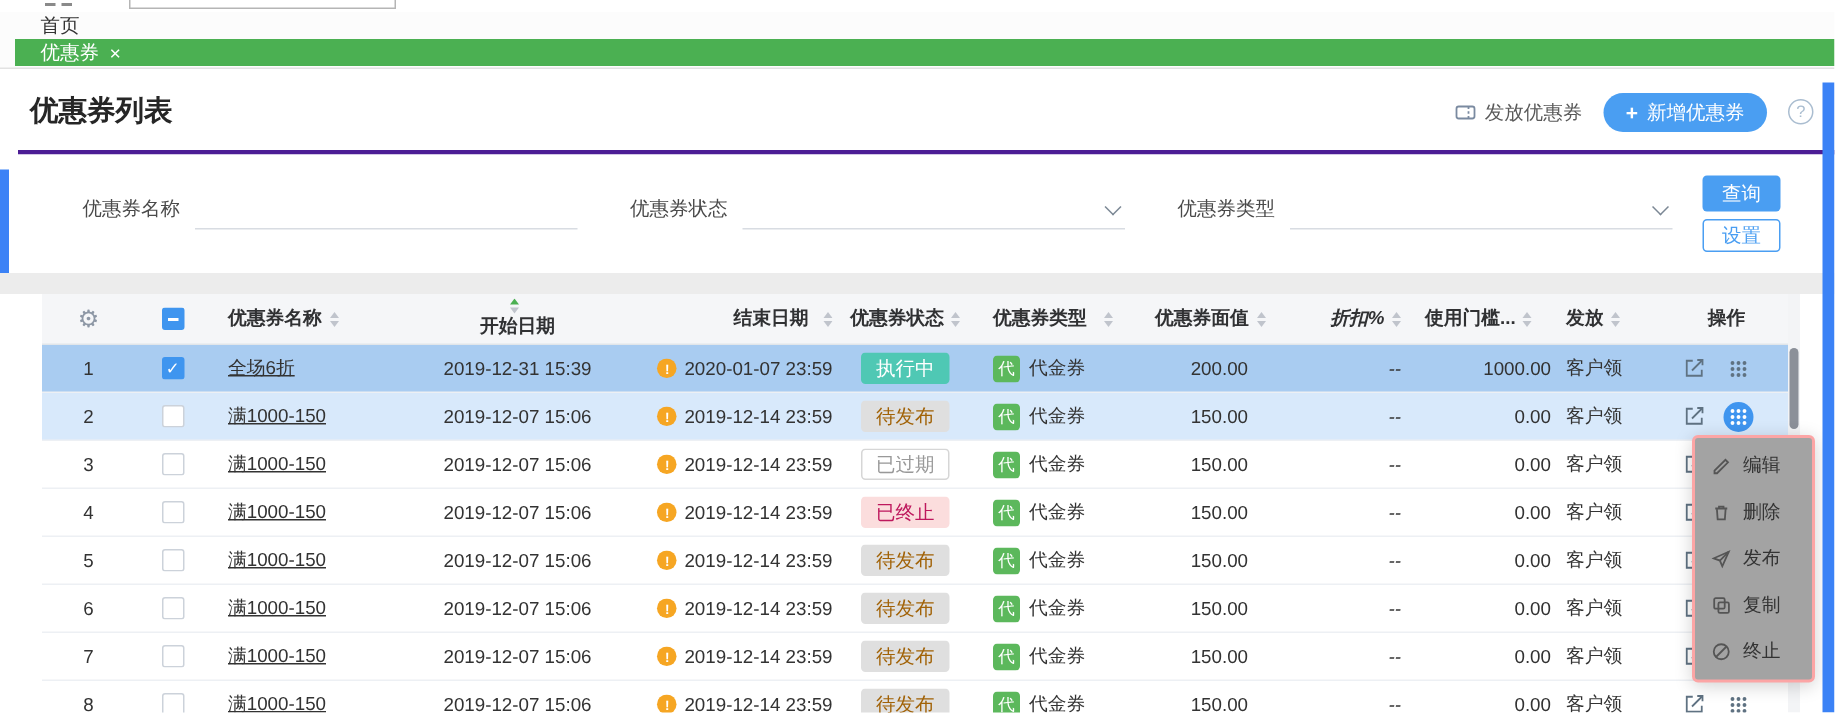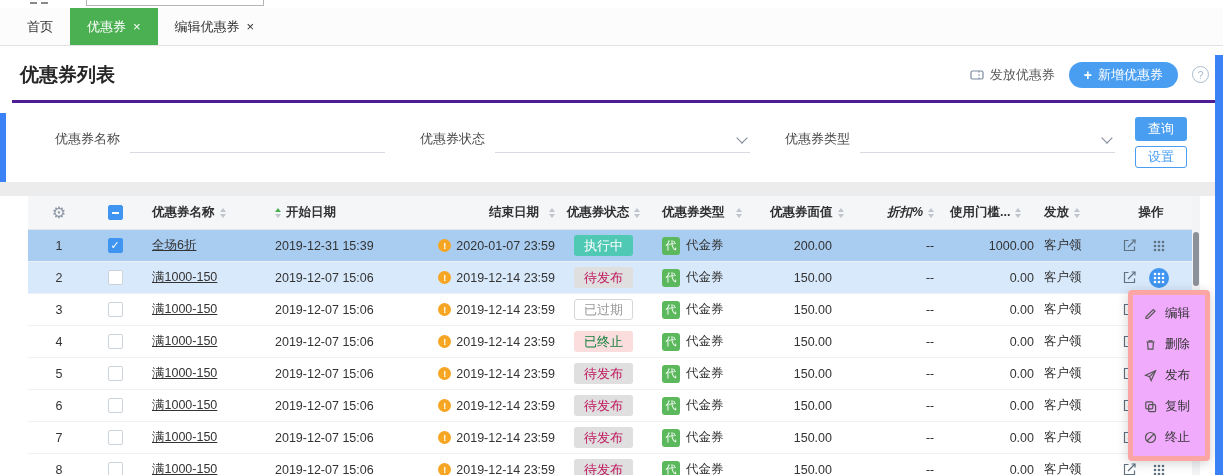--- a/index.html
+++ b/index.html
@@ -10,21 +10,21 @@
     font-family:"Liberation Sans","DejaVu Sans",sans-serif;
     font-size:13px;
   }
 
   
   .top-sliver{position:absolute;top:0;left:0;right:0;height:8px;background:#fff;}
   .sliver-line{position:absolute;left:86px;top:0;width:178px;height:6px;border:1px solid #b5b5b5;border-top:none;}
   .sliver-dash{position:absolute;top:2px;width:7px;height:2px;background:#8a8a8a;}
 
   
-  .tabbar{position:absolute;top:8px;left:0;right:0;height:38px;background:#fcfcfc;border-bottom:1px solid #e2e2e2;display:flex;align-items:stretch;padding-left:10px;}
+  .tabbar{position:absolute;top:8px;left:0;right:0;height:38px;background:#fcfcfc;border-bottom:1px solid #e2e2e2;display:flex;align-items:stretch;padding-left:10px;flex-direction:column;}
   .tab{display:flex;align-items:center;gap:7px;padding:0 17px;font-size:13px;color:#333;cursor:pointer;white-space:nowrap;}
   .tab.active{background:#4bb052;color:#fff;}
   .tab .close{font-size:13px;line-height:1;cursor:pointer;}
 
   
   .page-header{position:absolute;top:46px;left:12px;right:0;height:57px;background:#fff;border-bottom:3px solid #4c1d95;}
   .page-title{position:absolute;left:8px;top:0;line-height:57px;font-size:19px;font-weight:bold;color:#262626;}
   .header-actions{position:absolute;right:14px;top:0;height:57px;display:flex;align-items:center;gap:14px;}
   .distribute{display:flex;align-items:center;gap:6px;font-size:13px;color:#595959;cursor:pointer;white-space:nowrap;}
   .distribute svg{color:#7a8aa0;}
@@ -48,21 +48,21 @@
   
   .table-wrap{position:absolute;top:196px;left:28px;width:1172px;bottom:0;background:#fff;font-size:12.5px;}
   .thead{display:flex;height:34px;background:#f5f6f8;border-bottom:1px solid #e2e6ea;align-items:center;color:#303133;font-weight:bold;}
   .tr{display:flex;height:32px;align-items:center;border-bottom:1px solid #edf0f4;background:#fff;}
   .row-selected{background:#a9ccf1;}
   .row-hover{background:#d8e9fb;}
   .td,.th{flex:0 0 auto;display:flex;align-items:center;overflow:hidden;white-space:nowrap;}
   .c-index{width:62px;justify-content:center;}
   .c-check{width:50px;justify-content:center;}
   .c-name{width:135px;padding-left:12px;}
-  .c-start{width:140px;}
+  .c-start{width:140px;flex-direction:column;}
   .c-end{width:140px;gap:5px;justify-content:flex-end;}
   .c-status{width:97px;justify-content:center;}
   .c-type{width:112px;gap:6px;padding-left:10px;}
   .c-value{width:82px;justify-content:flex-end;padding-right:14px;}
   .c-disc{width:98px;justify-content:flex-end;padding-right:10px;font-style:italic;}
   .c-thresh{width:98px;justify-content:flex-end;padding-right:8px;}
   .c-disp{width:68px;padding-left:2px;}
   .c-ops{width:82px;gap:12px;padding-left:12px;}
   .th.c-ops{justify-content:center;padding-left:0;}
   .th{cursor:pointer;}
@@ -77,34 +77,34 @@
   .cb{width:15px;height:15px;border:1px solid #ccd2da;border-radius:2px;background:#fff;position:relative;cursor:pointer;flex:0 0 auto;}
   .cb.checked{background:#3f95ef;border-color:#3f95ef;}
   .cb.checked::after{content:"\2713";color:#fff;font-size:11px;position:absolute;left:2px;top:0;}
   .cb.indeterminate{background:#3f95ef;border-color:#3f95ef;}
   .cb.indeterminate::after{content:"";position:absolute;left:3px;top:6px;width:7px;height:2px;background:#fff;}
 
   .coupon-link{text-decoration:underline;color:#333;cursor:pointer;}
   .warn{width:13px;height:13px;border-radius:50%;background:#f6a623;color:#fff;font-size:9px;font-weight:bold;display:flex;align-items:center;justify-content:center;flex:0 0 auto;}
   .status-badge{padding:3px 10px;border-radius:3px;font-size:13px;line-height:1.2;}
   .st-running{background:#4fc8b4;color:#fff;}
-  .st-pending{background:#dfdfdf;color:#be185d;}
+  .st-pending{background:#dfdfdf;color:#a16207;}
   .st-expired{background:#fff;border:1px solid #d6d6d6;color:#999;padding:2px 9px;}
-  .st-terminated{background:#fbdddd;color:#15803d;}
+  .st-terminated{background:#fbdddd;color:#be185d;}
   .type-badge{width:18px;height:18px;border-radius:3px;background:#5cb85c;color:#fff;font-size:11px;display:flex;align-items:center;justify-content:center;flex:0 0 auto;}
 
   .op-icon{color:#5f7282;cursor:pointer;display:flex;align-items:center;}
   .grid-btn{width:20px;height:20px;border-radius:50%;display:flex;align-items:center;justify-content:center;color:#5f7282;cursor:pointer;flex:0 0 auto;}
   .grid-btn.active{background:#3f95ef;color:#fff;}
 
   .vscroll{position:absolute;right:0;top:0;bottom:0;width:8px;background:#f3f4f6;}
   .vthumb{position:absolute;left:1px;top:36px;width:6px;height:54px;background:#8b9099;border-radius:3px;cursor:pointer;}
 
   
-  .ctx-menu{position:absolute;left:1128px;top:290px;width:82px;background:#f0abfc;border:5px solid #fca5a5;border-radius:4px;box-shadow:0 2px 12px rgba(0,0,0,0.18);padding:3px 0;z-index:30;}
+  .ctx-menu{position:absolute;left:1128px;top:290px;width:82px;background:#a3a3a3;border:2px solid #fca5a5;border-radius:4px;box-shadow:0 2px 12px rgba(0,0,0,0.18);padding:3px 0;z-index:30;}
   .ctx-item{display:flex;align-items:center;gap:8px;height:31px;padding:0 11px;font-size:12.5px;color:#333;cursor:pointer;}
   .ctx-item svg{color:#555;flex:0 0 auto;}
 
   .right-strip{position:absolute;right:0;top:55px;width:8px;bottom:0;background:#3b82f6;z-index:40;}
 </style>
 </head>
 <body>
 
 <div class="top-sliver">
   <div class="sliver-dash" style="left:30px;"></div>

